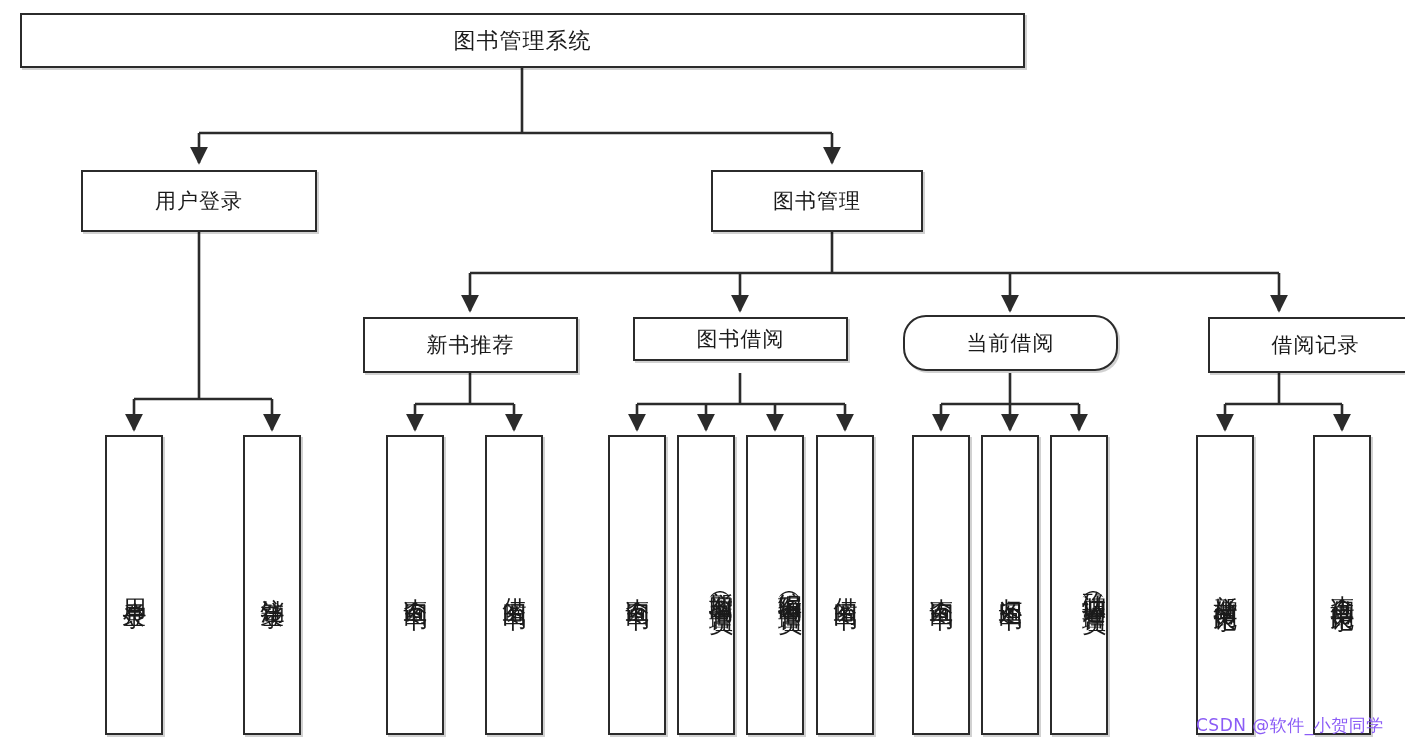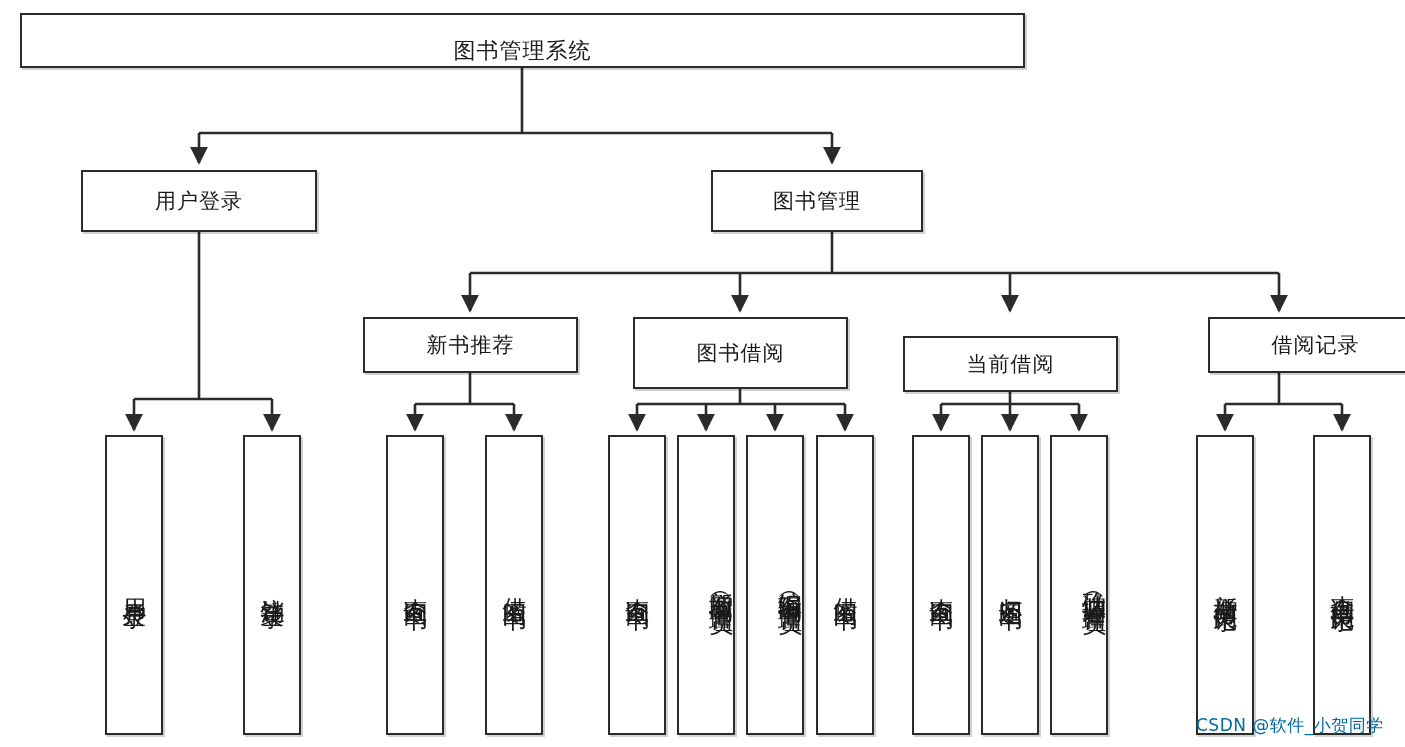--- a/index.html
+++ b/index.html
@@ -57,21 +57,21 @@
   .node.vertical.top-aligned {
     align-items: flex-start;
   }
   .node-label {
     display: block;
     white-space: pre;
   }
   .watermark {
     position: absolute;
     font-size: 17px;
-    color: #0369a1;
+    color: #8b5cf6;
     letter-spacing: 0.5px;
     white-space: nowrap;
     font-family: "DejaVu Sans", "Liberation Sans", sans-serif;
   }
 </style>
 </head>
 <body>
 
 <div id="canvas">
 
@@ -118,38 +118,38 @@
       <path d="M 1010 404 L 1010 430" marker-end="url(#arrow)"></path>
       <path d="M 1079 404 L 1079 430" marker-end="url(#arrow)"></path>
 
       <path d="M 1279 373 L 1279 404"></path>
       <path d="M 1225 404 L 1342 404"></path>
       <path d="M 1225 404 L 1225 430" marker-end="url(#arrow)"></path>
       <path d="M 1342 404 L 1342 430" marker-end="url(#arrow)"></path>
     </g>
   </svg>
 
-  <div class="node root horizontal" style="left:20px; top:13px; width:1005px; height:55px;align-items:flex-end;">
+  <div class="node root horizontal" style="left:20px; top:13px; width:1005px; height:55px;">
     <span class="node-label">图书管理系统</span>
   </div>
 
   <div class="node horizontal" style="left:81px; top:170px; width:236px; height:62px;">
     <span class="node-label">用户登录</span>
   </div>
   <div class="node horizontal" style="left:711px; top:170px; width:212px; height:62px;">
     <span class="node-label">图书管理</span>
   </div>
 
   <div class="node horizontal" style="left:363px; top:317px; width:215px; height:56px;align-items:center;">
     <span class="node-label">新书推荐</span>
   </div>
-  <div class="node horizontal" style="left:633px; top:317px; width:215px; height:72px;text-align:center;">
+  <div class="node horizontal" style="left:633px; top:317px; width:215px; height:44px;text-align:center;">
     <span class="node-label">图书借阅</span>
   </div>
-  <div class="node horizontal" style="left:903px; top:336px; width:215px; height:56px;">
+  <div class="node horizontal" style="left:903px; top:315px; width:215px; height:56px;border-radius:23px;">
     <span class="node-label">当前借阅</span>
   </div>
   <div class="node horizontal" style="left:1208px; top:317px; width:215px; height:56px;">
     <span class="node-label">借阅记录</span>
   </div>
 
   <div class="node vertical" style="left:105px; top:435px; width:58px; height:300px;">
     <span class="node-label">用户登录</span>
   </div>
   <div class="node vertical" style="left:243px; top:435px; width:58px; height:300px;">

